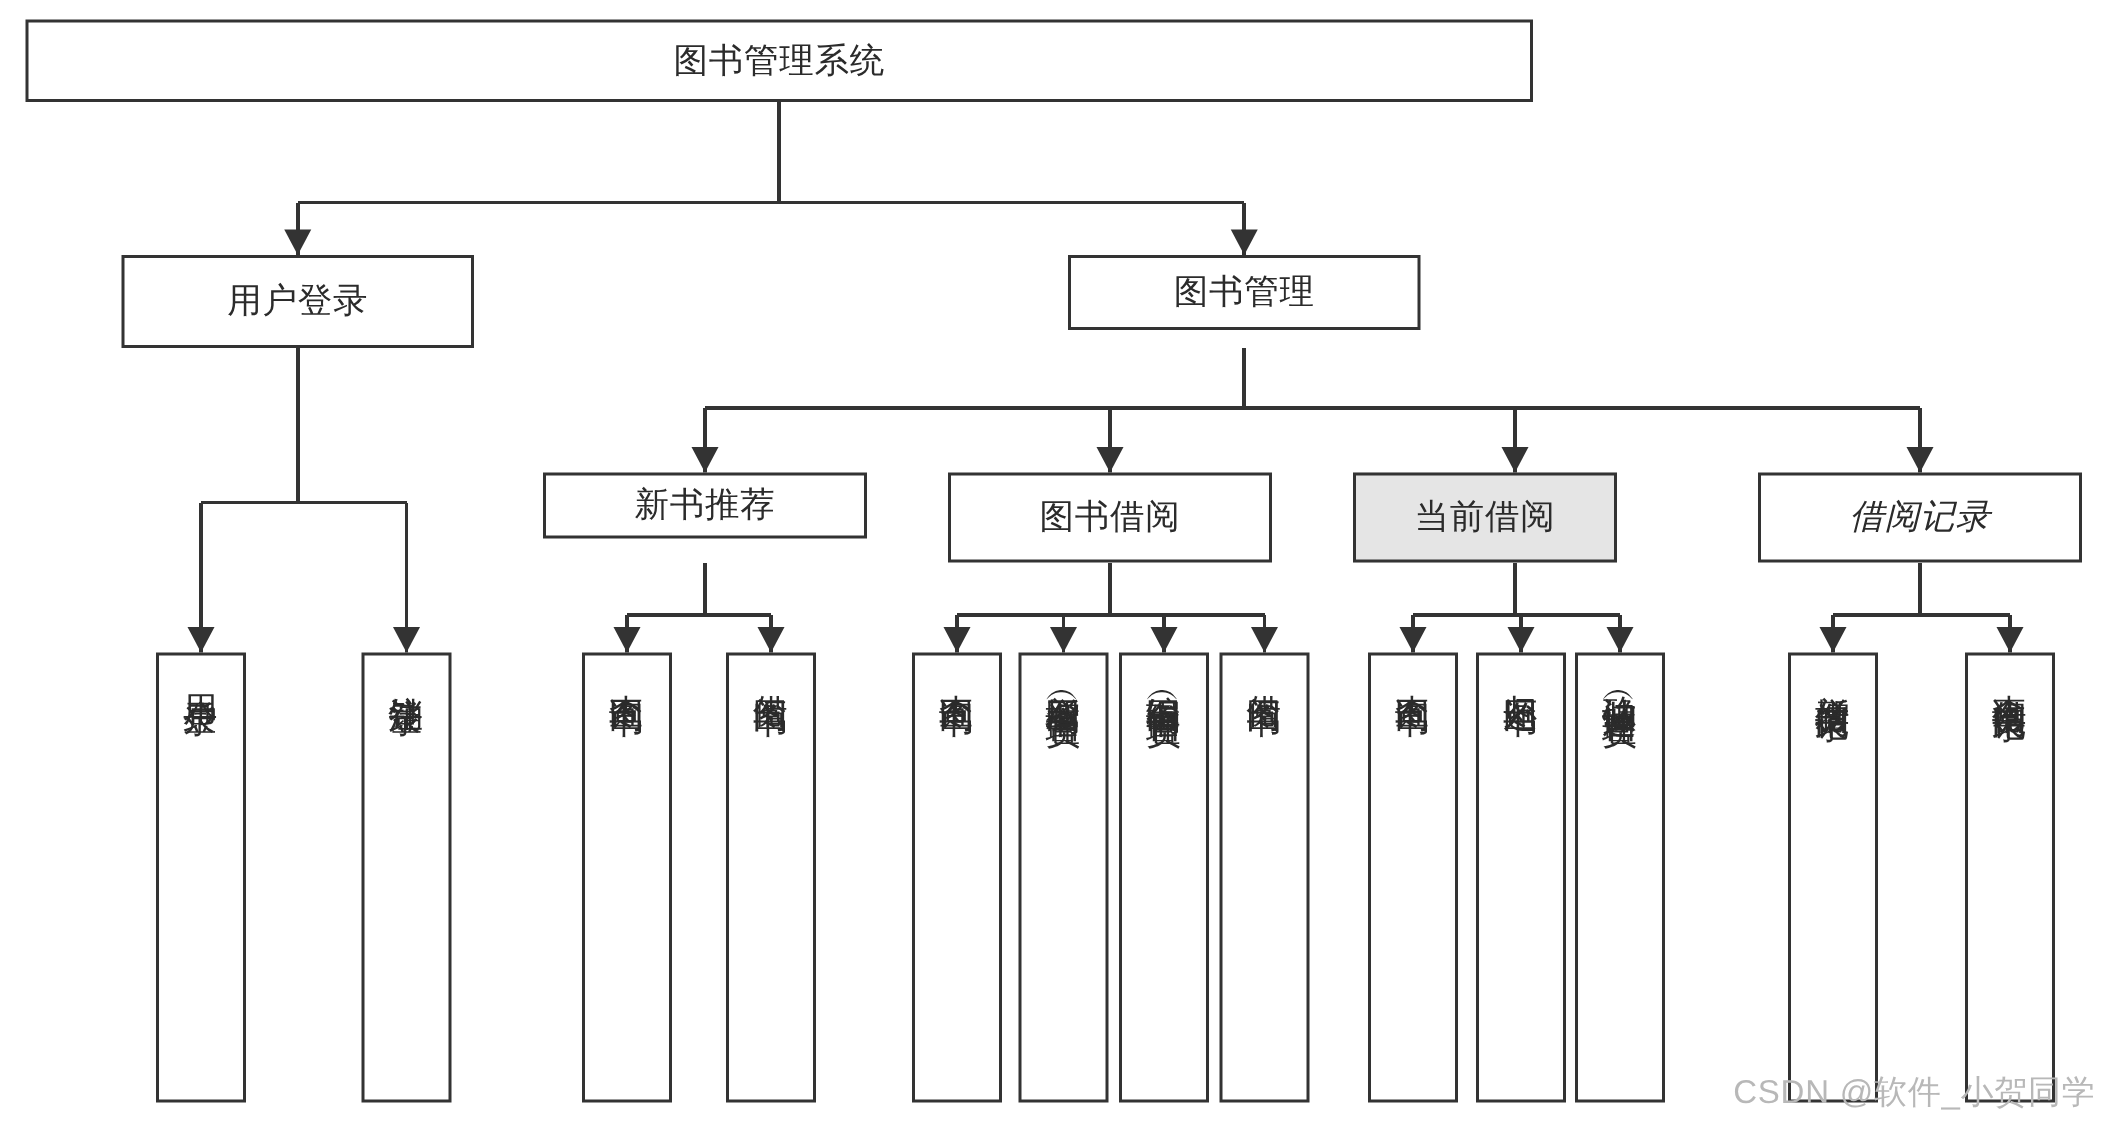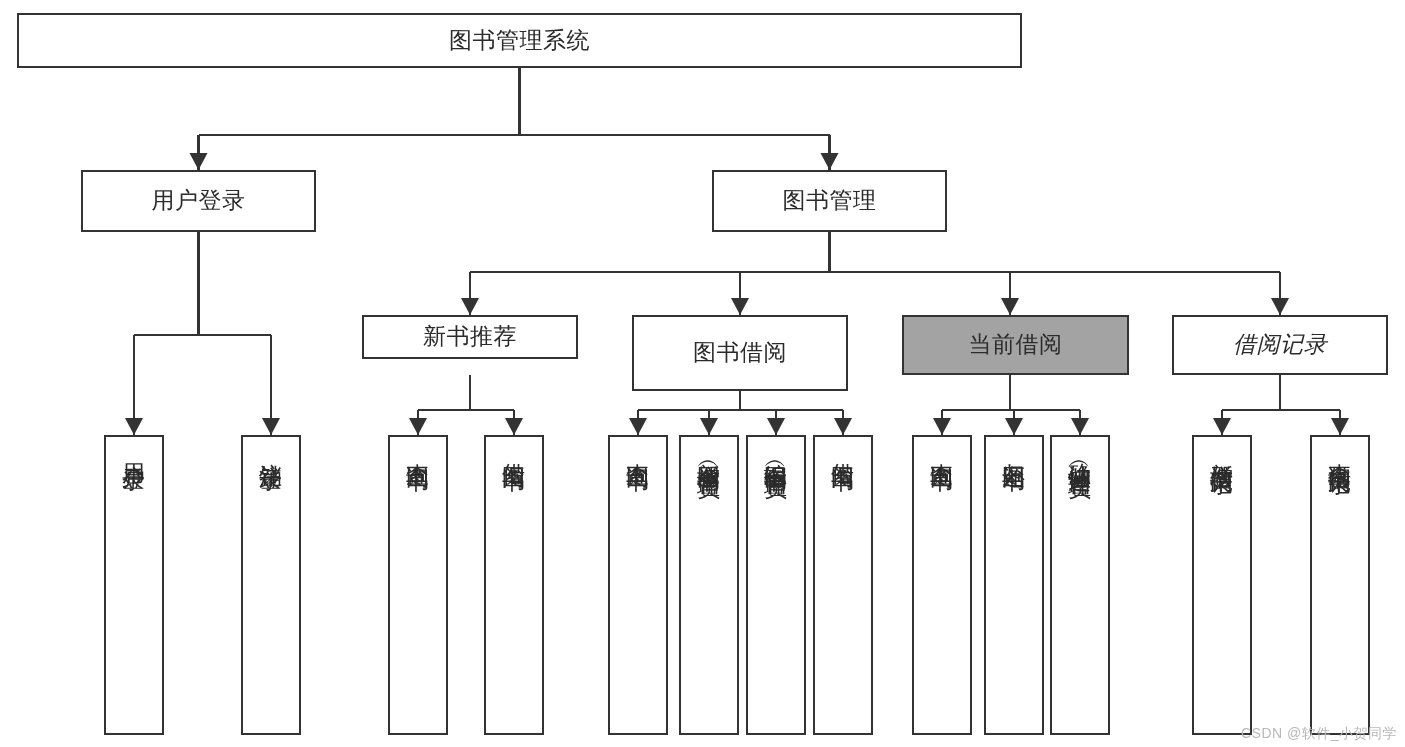--- a/index.html
+++ b/index.html
@@ -21,21 +21,21 @@
     color:#2b2b2b;line-height:1.18;white-space:pre;
     letter-spacing:0.5px;text-align:center;
   }
   .node-label.h{font-size:23px;}
   .node-label.v{
     writing-mode:vertical-rl;text-orientation:upright;
     font-size:23px;line-height:1.22;letter-spacing:2px;
   }
   .watermark{
     position:absolute;right:8px;bottom:4px;
-    font-size:14px;color:#b8b8b8;letter-spacing:0.5px;
+    font-size:22px;color:#b8b8b8;letter-spacing:0.5px;
     white-space:nowrap;pointer-events:none;
   }
 </style>
 </head>
 <body>
 
 <div id="stage">
   <svg id="chart" viewBox="0 0 1405 747" preserveAspectRatio="none" aria-hidden="true">
       <line x1="519.5" y1="68" x2="519.5" y2="135" stroke="#333333" stroke-width="2.6" shape-rendering="crispEdges"></line>
       <line x1="198.5" y1="135" x2="829.5" y2="135" stroke="#333333" stroke-width="2.6" shape-rendering="crispEdges"></line>
@@ -90,30 +90,30 @@
       <line x1="1340" y1="410" x2="1340" y2="435" stroke="#333333" stroke-width="2.6" shape-rendering="crispEdges"></line>
       <path d="M 1331 418 L 1349 418 L 1340 435 Z" fill="#333333"></path>
     </svg>
   <div id="nodes">
       <div class="node-box" style="left: 17px; top: 13px; width: 1005px; height: 55px; border-color: rgb(51, 51, 51); background: rgb(255, 255, 255);">
         <span class="node-label h" style="color: rgb(43, 43, 43);">图书管理系统</span>
       </div>
       <div class="node-box" style="left: 81px; top: 170px; width: 235px; height: 62px; border-color: rgb(51, 51, 51); background: rgb(255, 255, 255);">
         <span class="node-label h" style="color: rgb(43, 43, 43);">用户登录</span>
       </div>
-      <div class="node-box" style="left: 712px; top: 170px; width: 235px; height: 62px; border-color: rgb(51, 51, 51); background: rgb(255, 255, 255);">
+      <div class="node-box" style="left: 712px; top: 170px; width: 235px; height: 50px; border-color: rgb(51, 51, 51); background: rgb(255, 255, 255);">
         <span class="node-label h" style="color: rgb(43, 43, 43);">图书管理</span>
       </div>
       <div class="node-box" style="left: 362px; top: 315px; width: 216px; height: 44px; border-color: rgb(51, 51, 51); background: rgb(255, 255, 255);">
         <span class="node-label h" style="color: rgb(43, 43, 43);">新书推荐</span>
       </div>
-      <div class="node-box" style="left: 632px; top: 315px; width: 216px; height: 76px; border-color: rgb(51, 51, 51); background: rgb(255, 255, 255);">
+      <div class="node-box" style="left: 632px; top: 315px; width: 216px; height: 60px; border-color: rgb(51, 51, 51); background: rgb(255, 255, 255);">
         <span class="node-label h" style="color: rgb(43, 43, 43);">图书借阅</span>
       </div>
-      <div class="node-box" style="left: 902px; top: 315px; width: 227px; height: 60px; border-color: rgb(51, 51, 51); background: #a3a3a3;">
+      <div class="node-box" style="left: 902px; top: 315px; width: 176px; height: 60px; border-color: rgb(51, 51, 51); background: #e5e5e5;">
         <span class="node-label h" style="color: rgb(43, 43, 43);">当前借阅</span>
       </div>
       <div class="node-box" style="left: 1172px; top: 315px; width: 216px; height: 60px; border-color: rgb(51, 51, 51); background: rgb(255, 255, 255);">
         <span class="node-label h" style="color: rgb(43, 43, 43); font-style: italic;">借阅记录</span>
       </div>
       <div class="node-box leaf" style="left: 104px; top: 435px; width: 60px; height: 300px; border-color: rgb(51, 51, 51); background: rgb(255, 255, 255);">
         <span class="node-label v" style="color: rgb(43, 43, 43);">用户登录</span>
       </div>
       <div class="node-box leaf" style="left: 241px; top: 435px; width: 60px; height: 300px; border-color: rgb(51, 51, 51); background: rgb(255, 255, 255);">
         <span class="node-label v" style="color: rgb(43, 43, 43);">注销登录</span>

